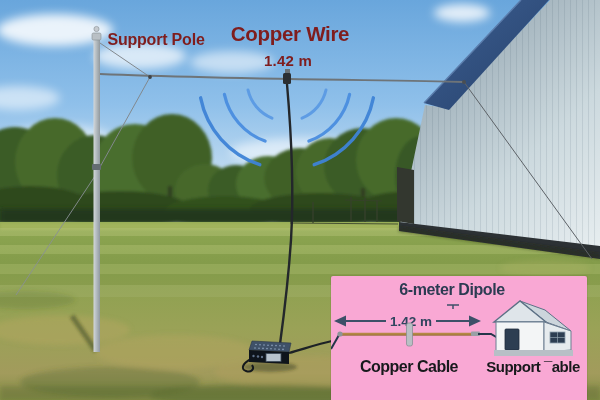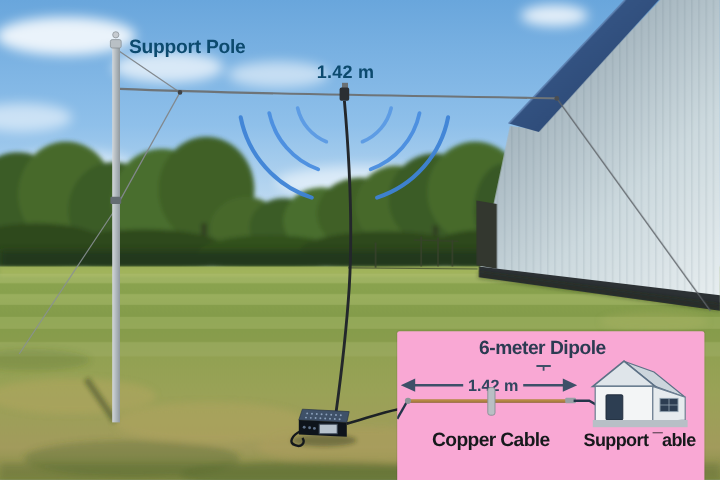--- a/index.html
+++ b/index.html
@@ -3,21 +3,21 @@
 <meta charset="utf-8">
 <style>
   html,body{margin:0;padding:0;background:#222;}
   .stage{
     position:relative;width:600px;height:400px;overflow:hidden;
     font-family:"Liberation Sans", sans-serif;
     background:#9ab0c5;
   }
   .scene{position:absolute;left:0;top:0;}
   .label{
-    position:absolute;color:#0c4a6e;font-weight:700;white-space:nowrap;
+    position:absolute;color:#7f1d1d;font-weight:700;white-space:nowrap;
     transform:translateX(-50%);
   }
   .lbl-support-pole{left:156px;top:31px;font-size:16px;letter-spacing:-0.2px;}
   .lbl-copper-wire{left:290px;top:22px;font-size:20.5px;letter-spacing:-0.3px;}
   .lbl-wire-length{left:288px;top:52px;font-size:15px;font-weight:600;letter-spacing:0.2px;}
   .lbl-coaxial-cable{left:203px;top:306px;font-size:17px;letter-spacing:-0.6px;}
   .inset{
     position:absolute;left:331px;top:276px;width:256px;height:128px;
     background:#f9a8d4;border-radius:2px;box-shadow:0 0 0 1px rgba(0,0,0,0.05);
   }
@@ -210,20 +210,21 @@
       <rect x="266" y="353.5" width="15" height="8" fill="#b7c3cd" stroke="#3c4a58" stroke-width="0.8"></rect>
       <g fill="#5f7189">
         <circle cx="253.5" cy="356" r="1.2"></circle>
           <circle cx="258" cy="356.5" r="1.2"></circle>
           <circle cx="262" cy="357" r="1.2"></circle>
       </g>
     </g>
   </svg>
 
   <div class="label lbl-support-pole">Support Pole</div>
+  <div class="label lbl-copper-wire">Copper Wire</div>
   <div class="label lbl-wire-length">1.42 m</div>
 
   <div class="inset">
     <svg width="256" height="103" viewBox="0 0 256 103">
 
       <text x="121" y="19" text-anchor="middle" font-size="16" font-weight="bold" fill="#2c3b52" letter-spacing="-0.4">6-meter Dipole</text>
 
       <g stroke="#3d5068" stroke-width="1.5">
         <line x1="116" y1="29" x2="128" y2="29"></line>
         <line x1="122" y1="29" x2="122" y2="33"></line>

